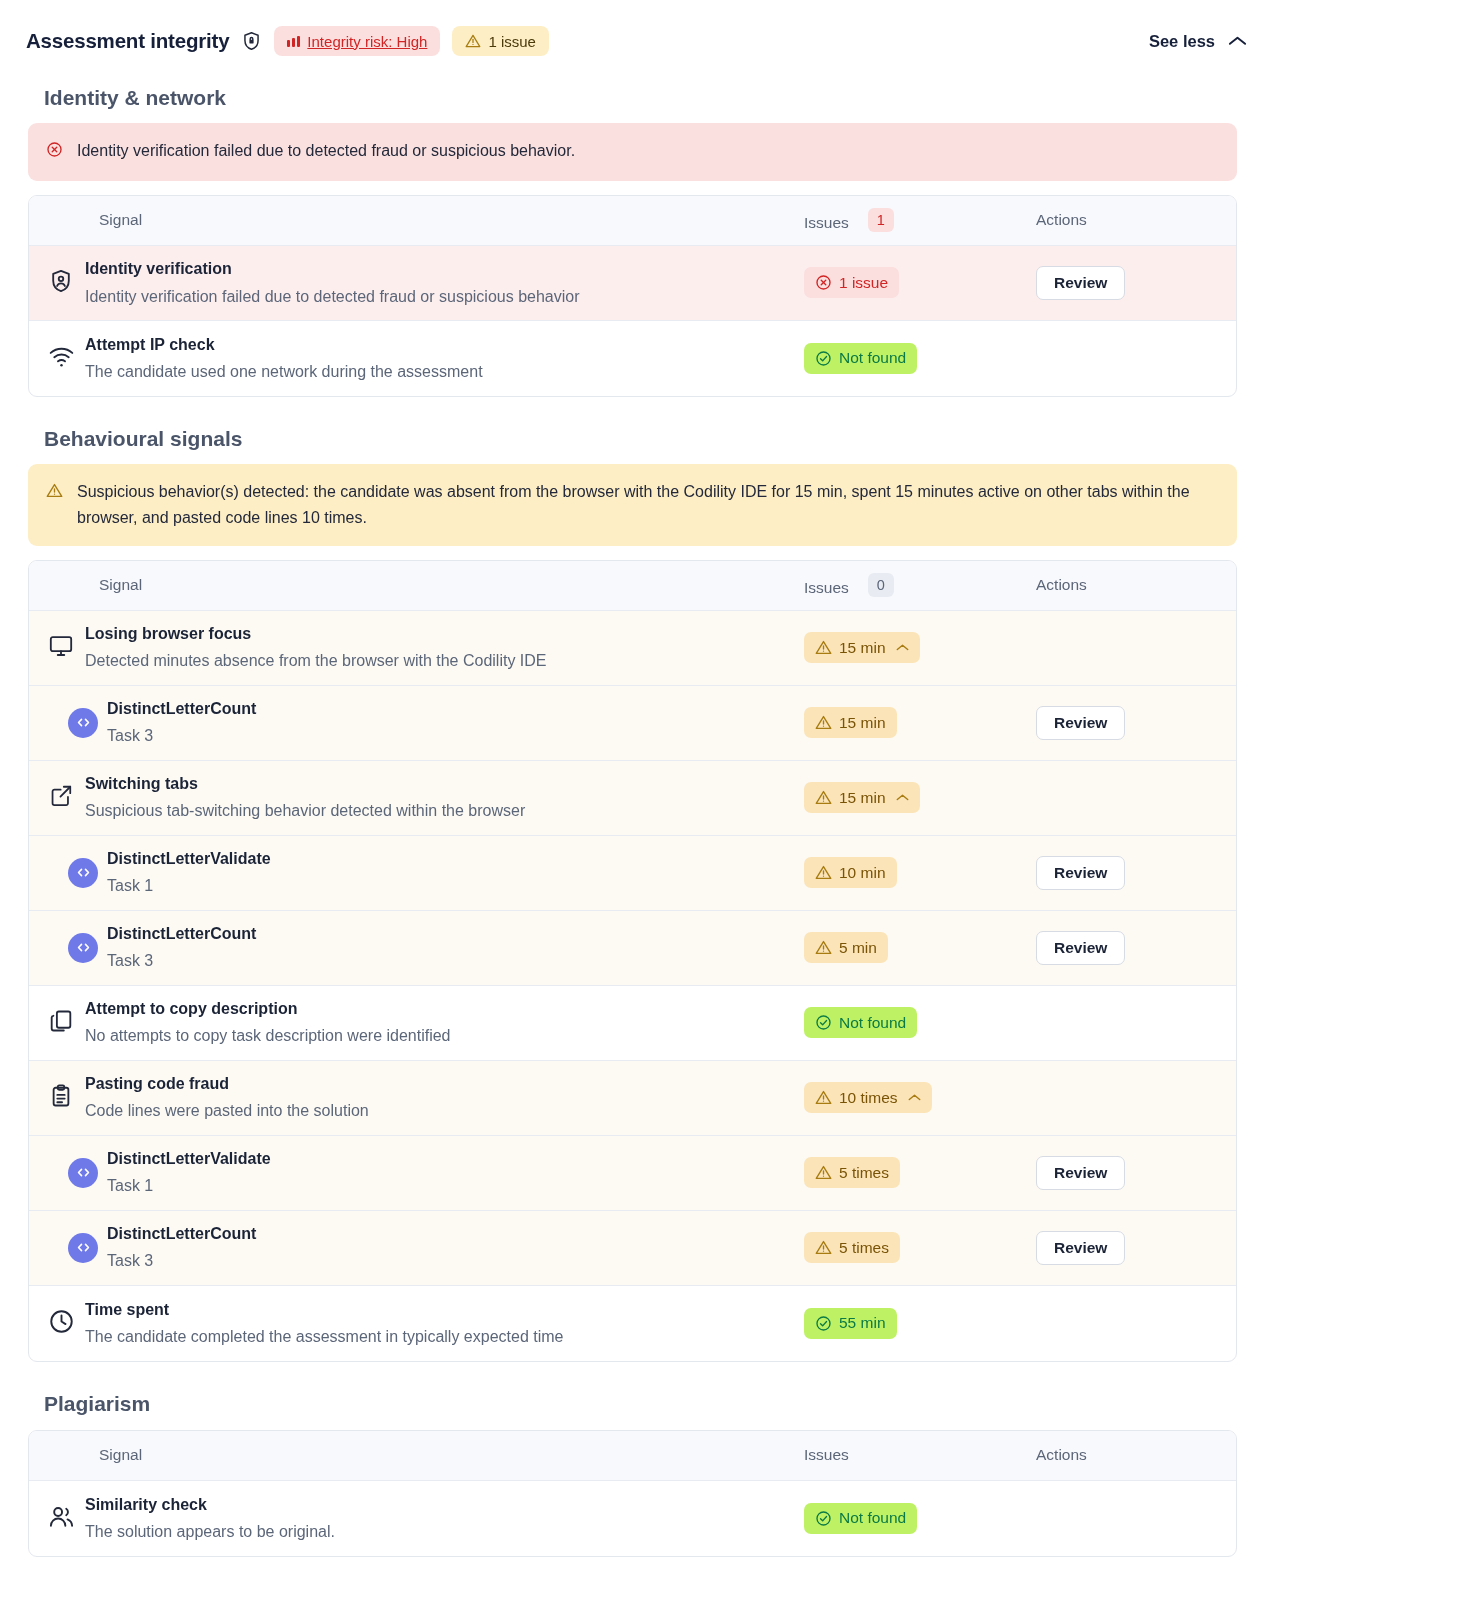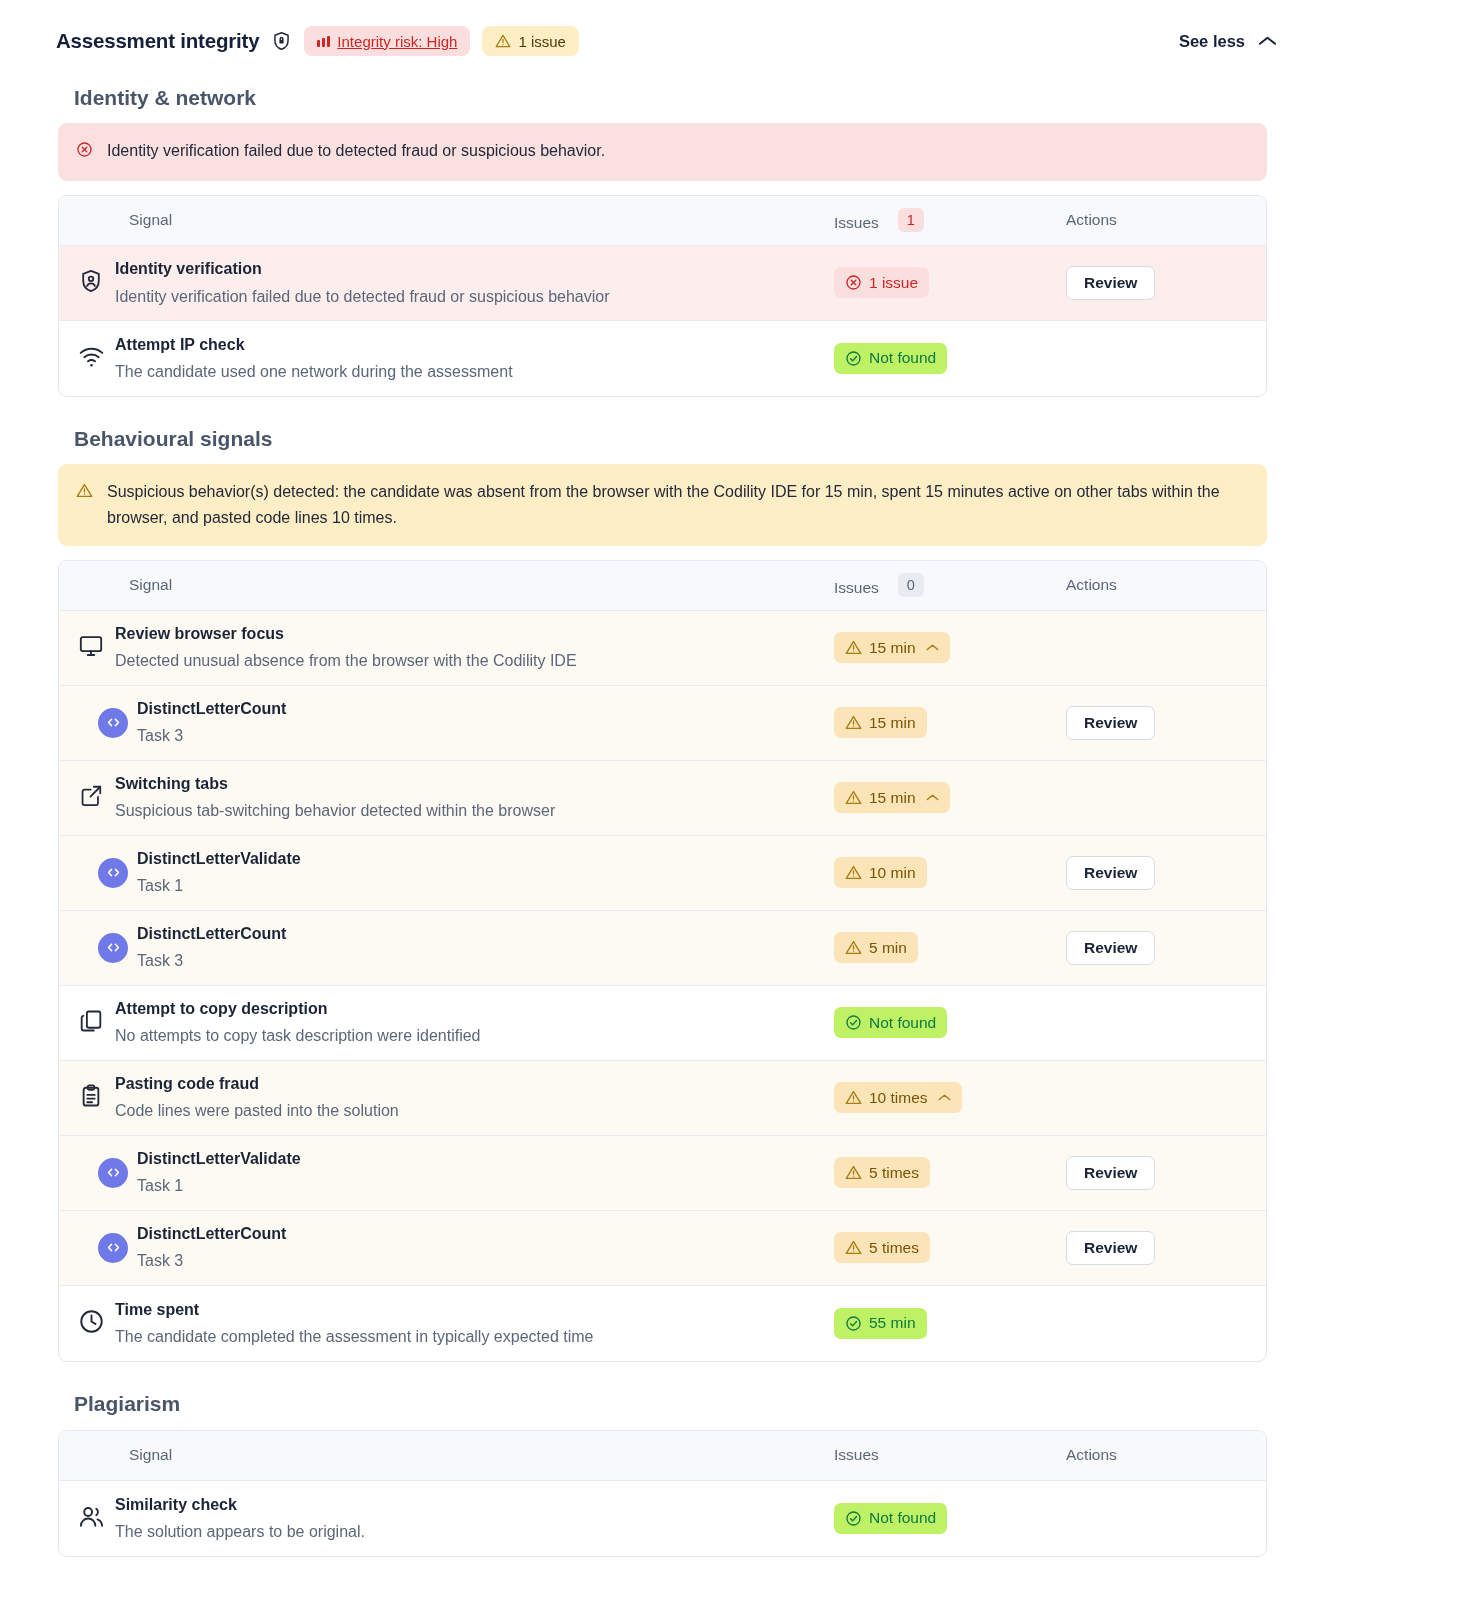--- a/index.html
+++ b/index.html
@@ -11,21 +11,20 @@
     -webkit-font-smoothing: antialiased;
   }
   .page {
     width: 1283px;
     min-height: 1600px;
     background: #ffffff;
     border-radius: 5px;
     position: relative;
     padding: 0 0 40px 0;
     overflow: hidden;
-    margin-left: 30px;
   }
 
   
   .hdr {
     display: flex;
     align-items: center;
     padding: 26px 32px 0 26px;
     gap: 12px;
   }
   .hdr-title {
@@ -317,22 +316,22 @@
           <div class="trow row-warn ">
       <div class="c-signal">
         <span class="rowico">
                 <span><svg width="26" height="26" viewBox="0 0 24 24" fill="none" stroke="#23293a" stroke-width="1.7" stroke-linecap="round" stroke-linejoin="round">
                     <rect x="2.6" y="3.8" width="18.8" height="13" rx="1.8"></rect>
                     <path d="M9 20.3h6"></path>
                     <path d="M12 16.8v3.5"></path>
                   </svg></span>
               </span>
         <span class="rowtxt">
-          <span class="t1" style="display:block">Review browser focus</span>
-          <span class="t2" style="display:block">Detected unusual absence from the browser with the Codility IDE</span>
+          <span class="t1" style="display:block">Losing browser focus</span>
+          <span class="t2" style="display:block">Detected minutes absence from the browser with the Codility IDE</span>
         </span>
       </div>
       <div class="c-issues">
         <span class="badge warn">
           <span style="display:flex">
                   <svg width="17" height="17" viewBox="0 0 24 24" fill="none" stroke="#a87c11" stroke-width="1.9" stroke-linecap="round" stroke-linejoin="round">
                     <path d="M12 3.6 1.8 20.4h20.4L12 3.6Z"></path>
                     <path d="M12 9.6v4.6"></path>
                     <circle cx="12" cy="17.2" r=".9" fill="#a87c11" stroke="none"></circle>
                   </svg>

